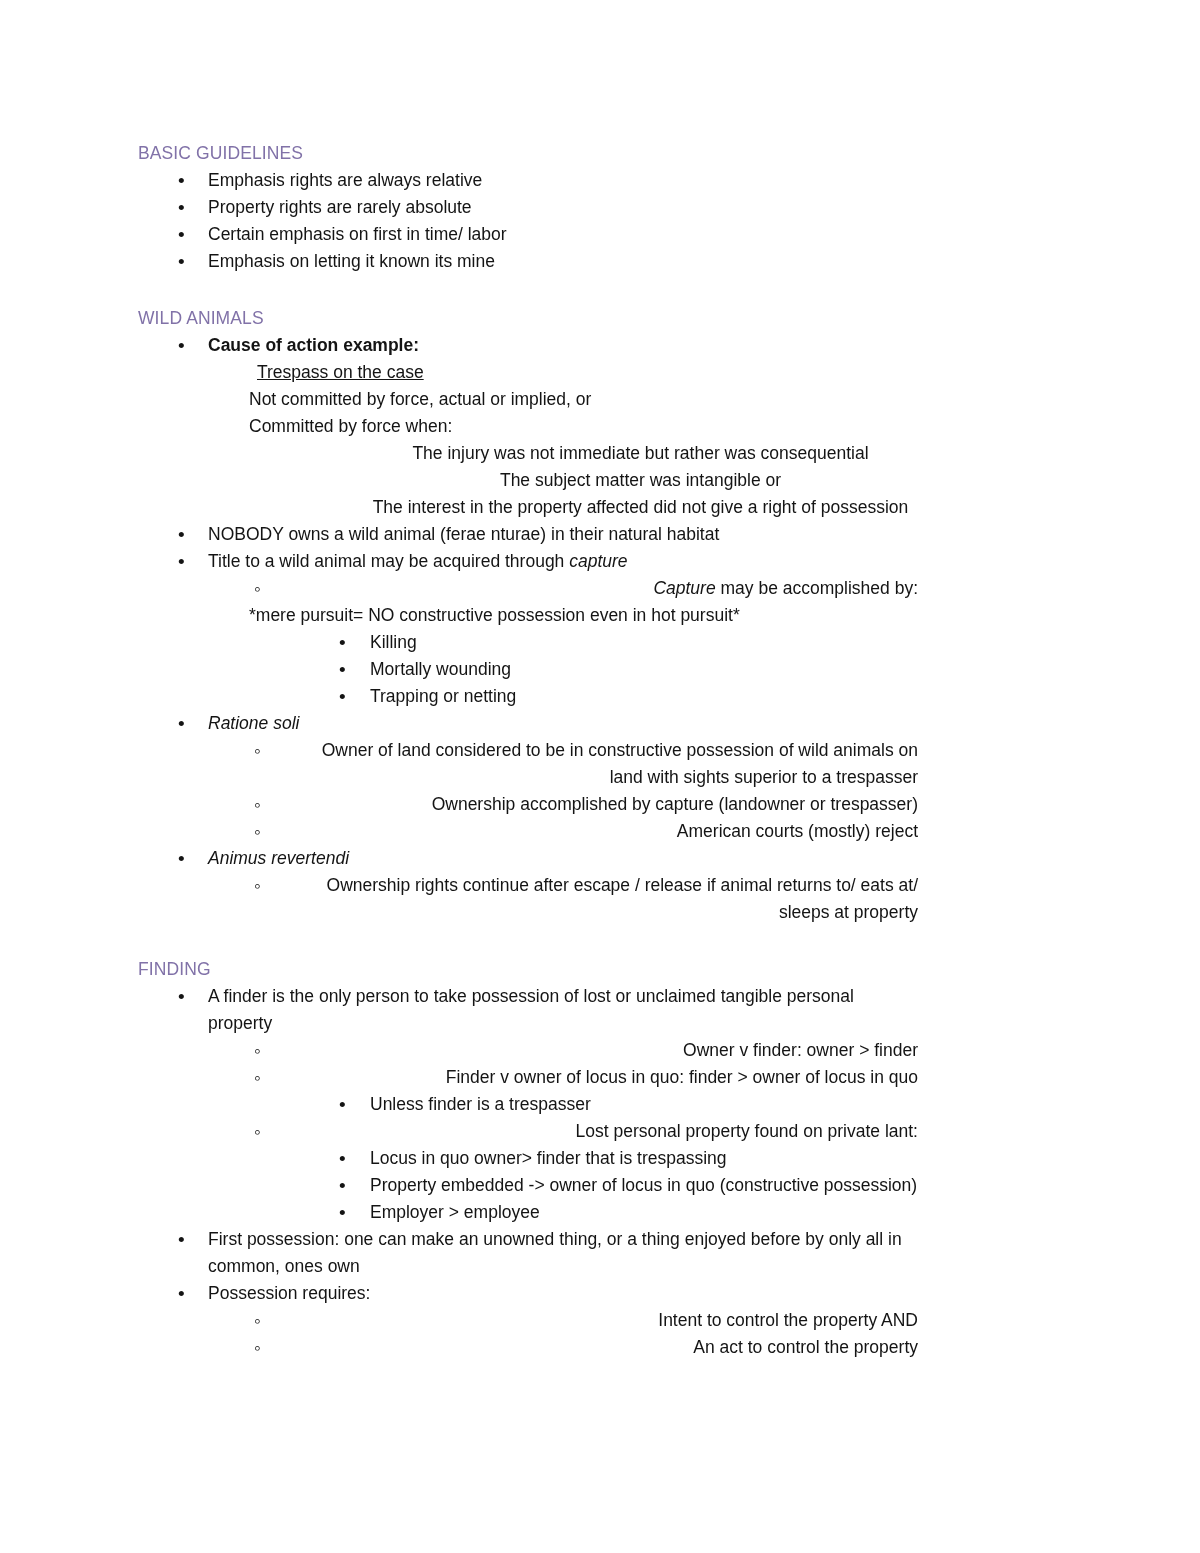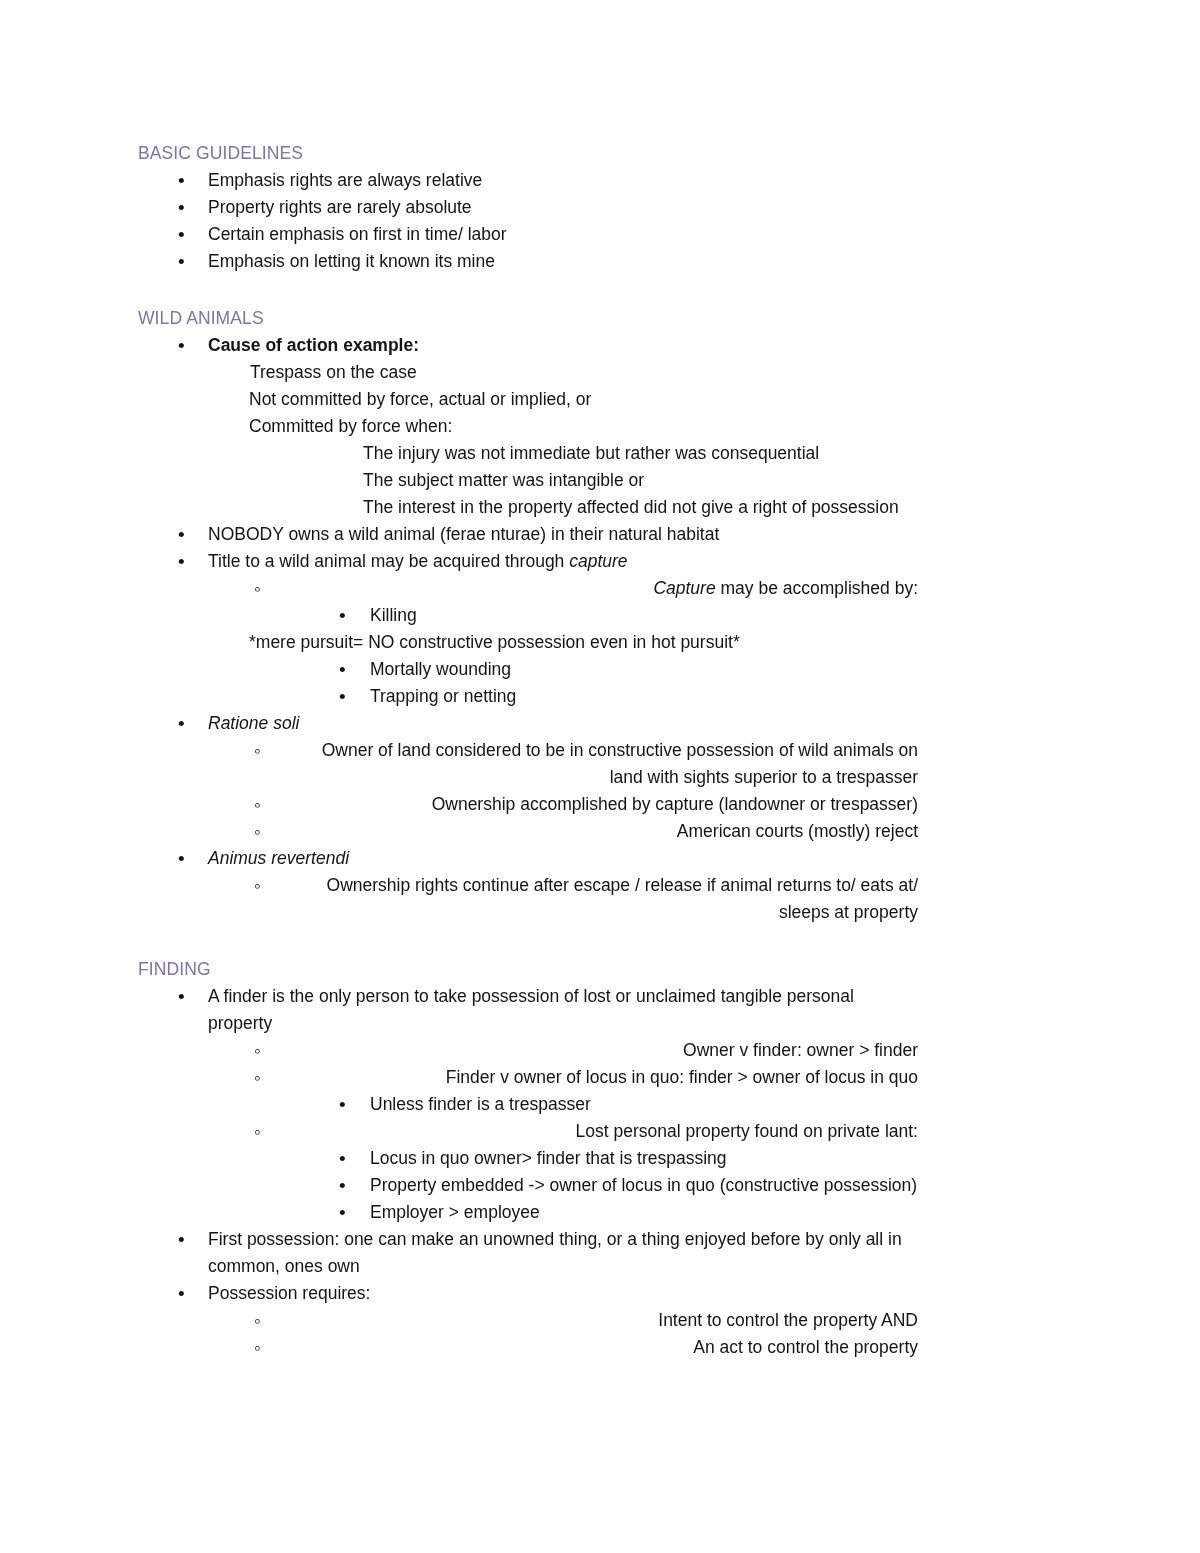--- a/index.html
+++ b/index.html
@@ -68,27 +68,27 @@
   .txt {
     display: block;
   }
 
   
   .i1 { margin-left: 40px;  }   
   .i1 .txt { margin-left: 30px; }
   .i1 { max-width: 838px; }
 
   .i1n { margin-left: 112px; max-width: 766px; }  
-  .i1n .txt { margin-left: 0; }
+  .i1n .txt { margin-left: 7px; text-decoration: underline; }
 
   .i2n { margin-left: 111px; max-width: 713px; }  
   .i2n .txt { margin-left: 0; }
 
   .i3n { margin-left: 217px; max-width: 661px; }  
-  .i3n .txt { margin-left: 8px; }
+  .i3n .txt { margin-left: 8px; text-align: center; }
 
   .i2 { margin-left: 116px; max-width: 762px; }   
   .i2 .txt { margin-left: 47px; text-align: right; }
 
   .i3 { margin-left: 201px; max-width: 677px; }   
   .i3 .txt { margin-left: 31px; }
 
   b.bold { font-weight: 700; }
   i.ital { font-style: italic; }
 </style>
@@ -154,27 +154,27 @@
             <span class="txt">NOBODY owns a wild animal (ferae nturae) in their natural habitat</span>
           </li>
           <li class="row i1">
             <span class="bullet disc"></span>
             <span class="txt"><span>Title to a wild animal may be acquired through </span><i class="ital">capture</i></span>
           </li>
           <li class="row i2">
             <span class="bullet circ"></span>
             <span class="txt"><i class="ital">Capture</i><span> may be accomplished by:</span></span>
           </li>
+          <li class="row i2n">
+            <span class="bullet none"></span>
+            <span class="txt">*mere pursuit= NO constructive possession even in hot pursuit*</span>
+          </li>
           <li class="row i3">
             <span class="bullet disc"></span>
             <span class="txt">Killing</span>
-          </li>
-          <li class="row i2n">
-            <span class="bullet none"></span>
-            <span class="txt">*mere pursuit= NO constructive possession even in hot pursuit*</span>
           </li>
           <li class="row i3">
             <span class="bullet disc"></span>
             <span class="txt">Mortally wounding</span>
           </li>
           <li class="row i3">
             <span class="bullet disc"></span>
             <span class="txt">Trapping or netting</span>
           </li>
           <li class="row i1">

